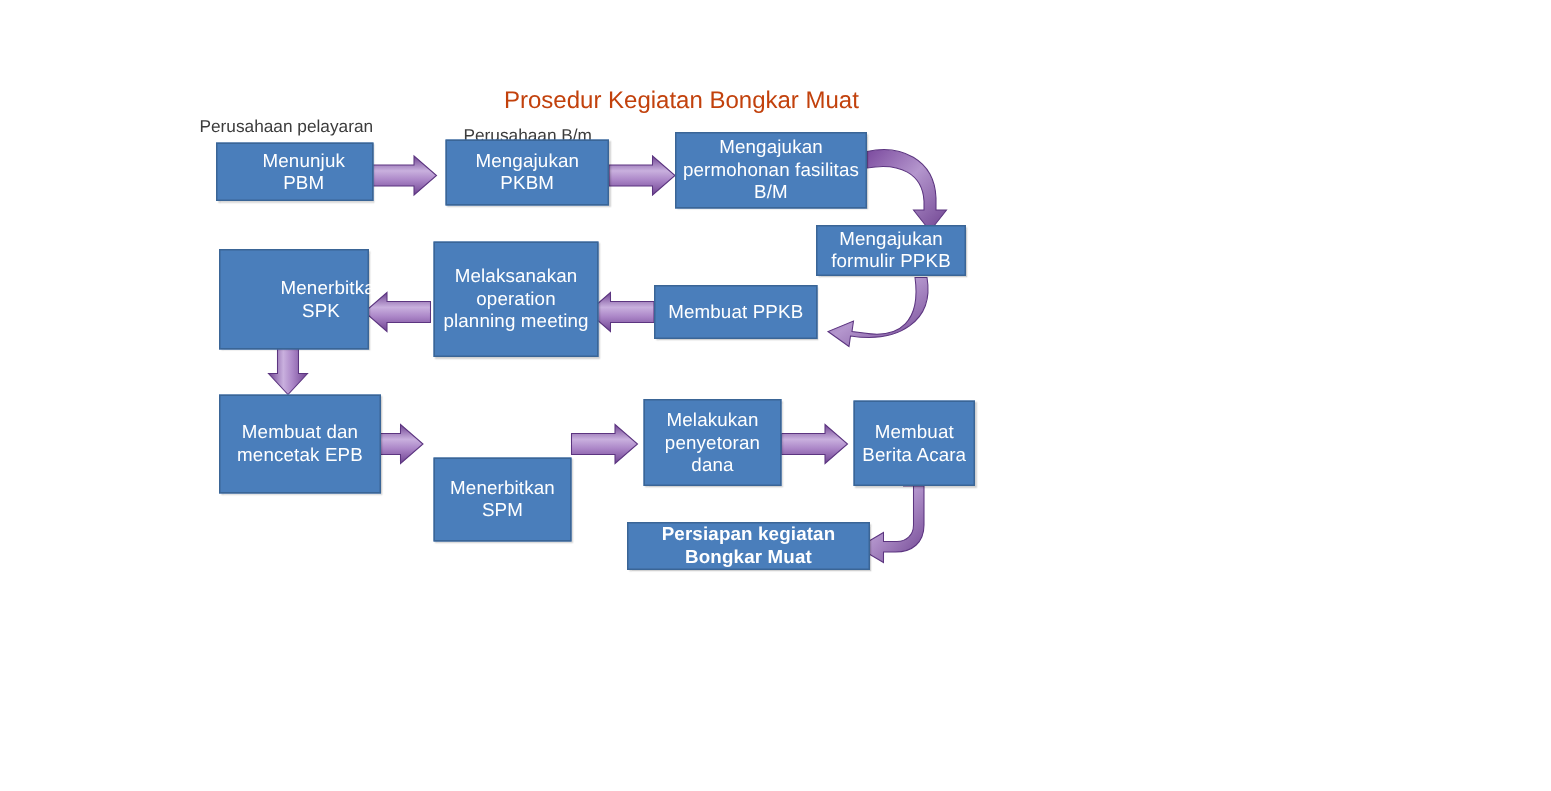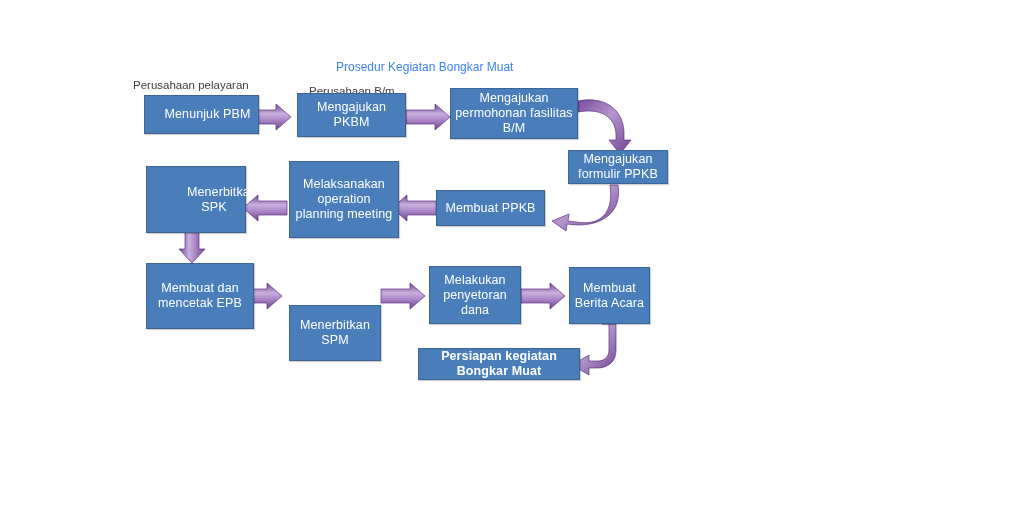--- a/index.html
+++ b/index.html
@@ -46,22 +46,22 @@
   .caption {
     position: absolute;
     color: #3c3c3c;
     font-size: 11.5px;
     line-height: 14px;
     white-space: nowrap;
     z-index: 3;
   }
   .title {
     position: absolute;
-    color: #3b82f6;
-    font-size: 12px;
+    color: #c2410c;
+    font-size: 16px;
     line-height: 15px;
     white-space: nowrap;
     z-index: 3;
   }
 
   
   #arrows {
     position: absolute;
     left: 0; top: 0;
     width: 1034px;
@@ -151,33 +151,33 @@
                L609,324 Z" fill="url(#gradC)" stroke="#5c3580" stroke-width="0.7"></path>
     </g>
   </svg>
 
   <div class="title" style="left:336px; top:60px;">Prosedur Kegiatan Bongkar Muat</div>
 
   <div class="caption" style="left:133px; top:78px;">Perusahaan pelayaran</div>
 
   <div class="caption" style="left:309px; top:84px;">Perusahaan B/m</div>
 
-  <div class="node" style="left:144px; top:95px; width:115px; height:39px;padding-left:16px;">
+  <div class="node" style="left:144px; top:95px; width:105px; height:39px;padding-left:16px;">
     <span>Menunjuk PBM</span>
   </div>
 
   <div class="node" style="left:450px; top:88px; width:128px; height:51px;">
     <span>Mengajukan permohonan fasilitas B/M</span>
   </div>
 
   <div class="node" style="left:297px; top:93px; width:109px; height:44px;">
     <span>Mengajukan PKBM</span>
   </div>
 
-  <div class="node" style="left:568px; top:150px; width:100px; height:34px;">
+  <div class="node" style="left:544px; top:150px; width:100px; height:34px;">
     <span>Mengajukan formulir PPKB</span>
   </div>
 
   <div class="node" style="left:436px; top:190px; width:109px; height:36px;">
     <span>Membuat PPKB</span>
   </div>
 
   <div class="node" style="left:289px; top:161px; width:110px; height:77px;">
     <span>Melaksanakan operation planning meeting</span>
   </div>

